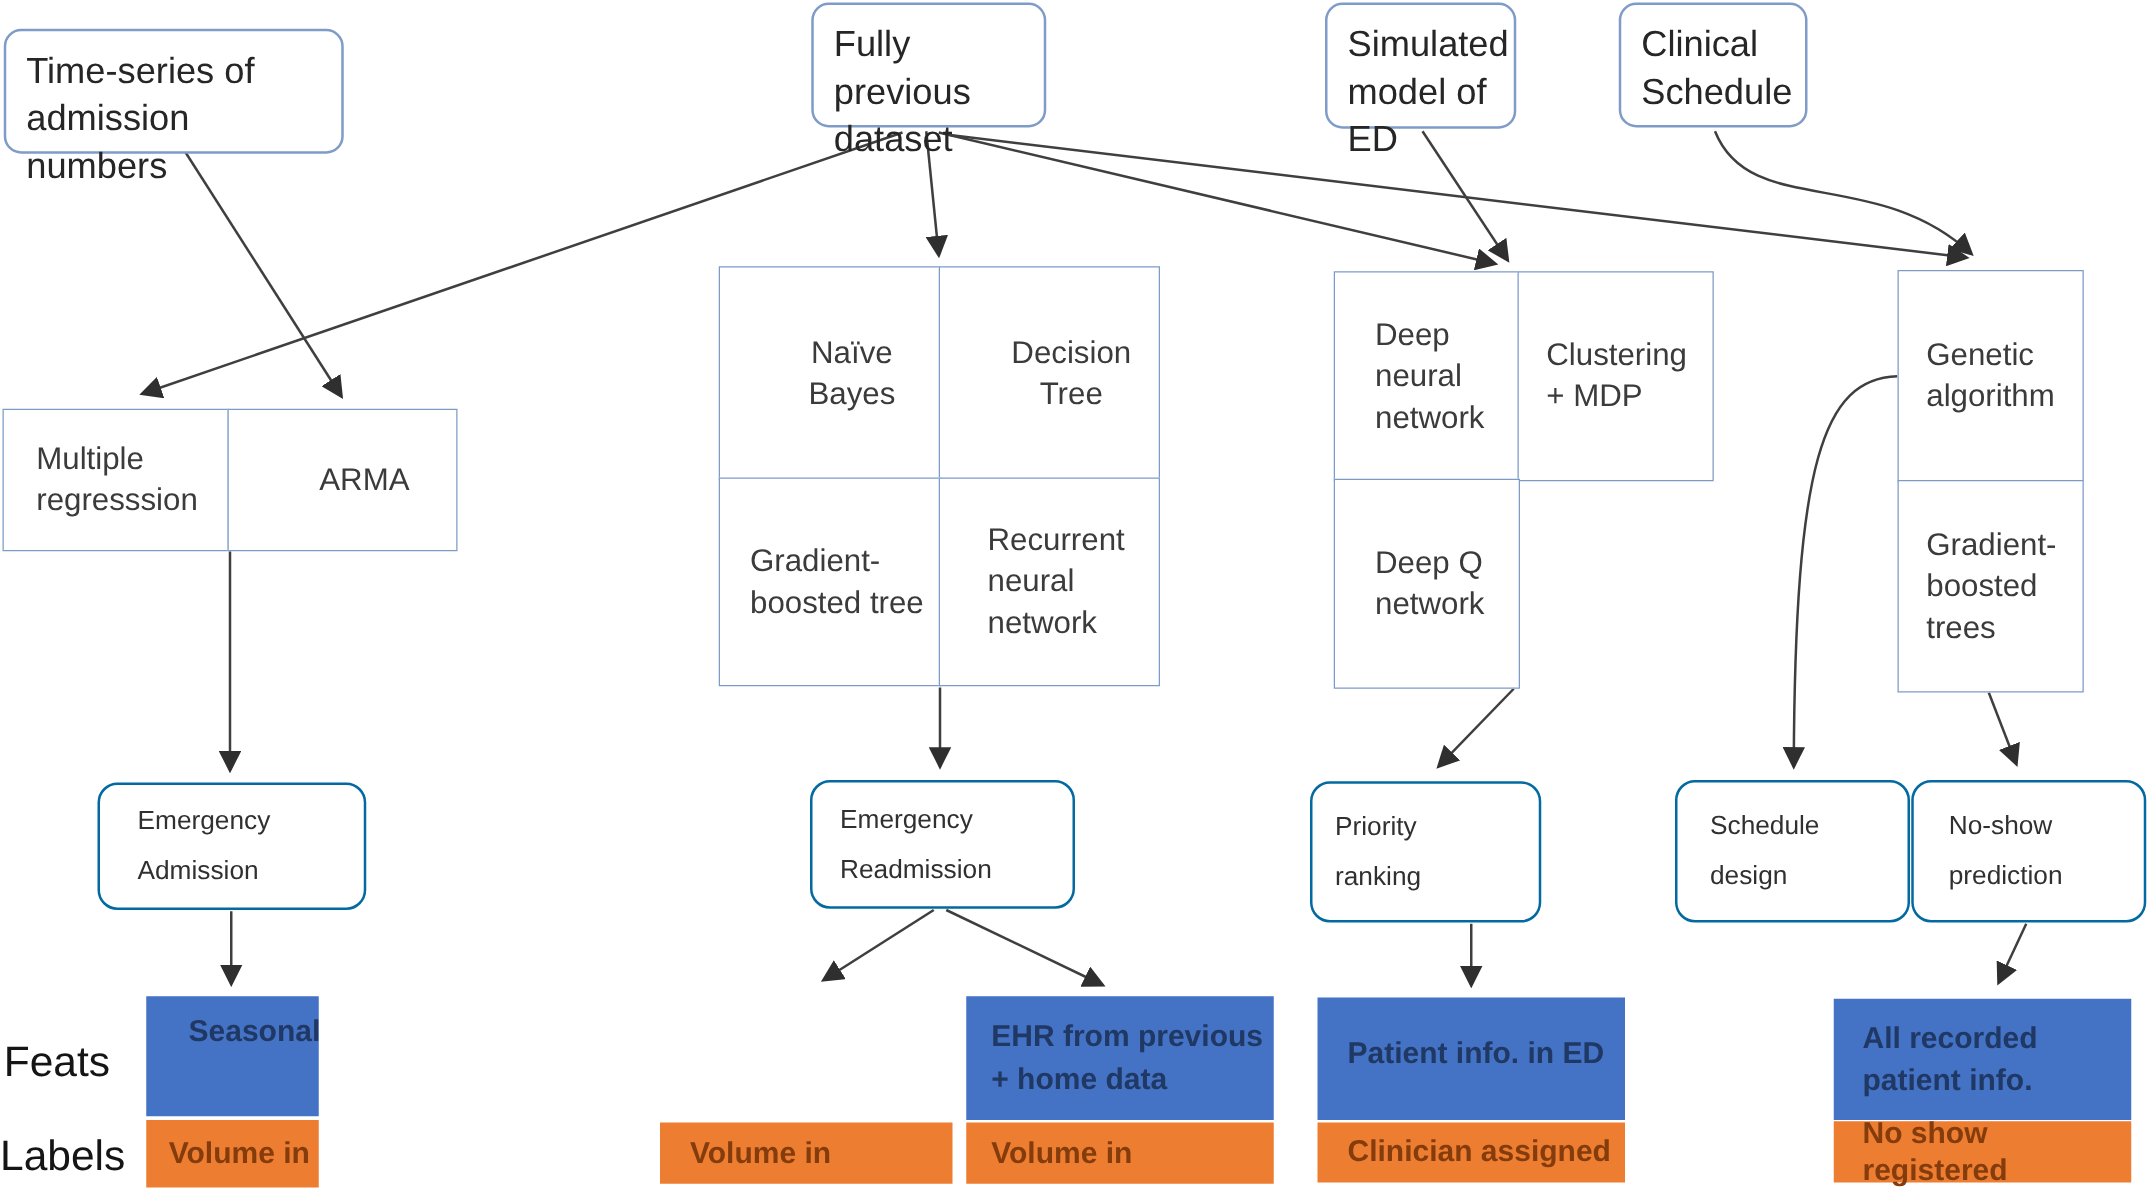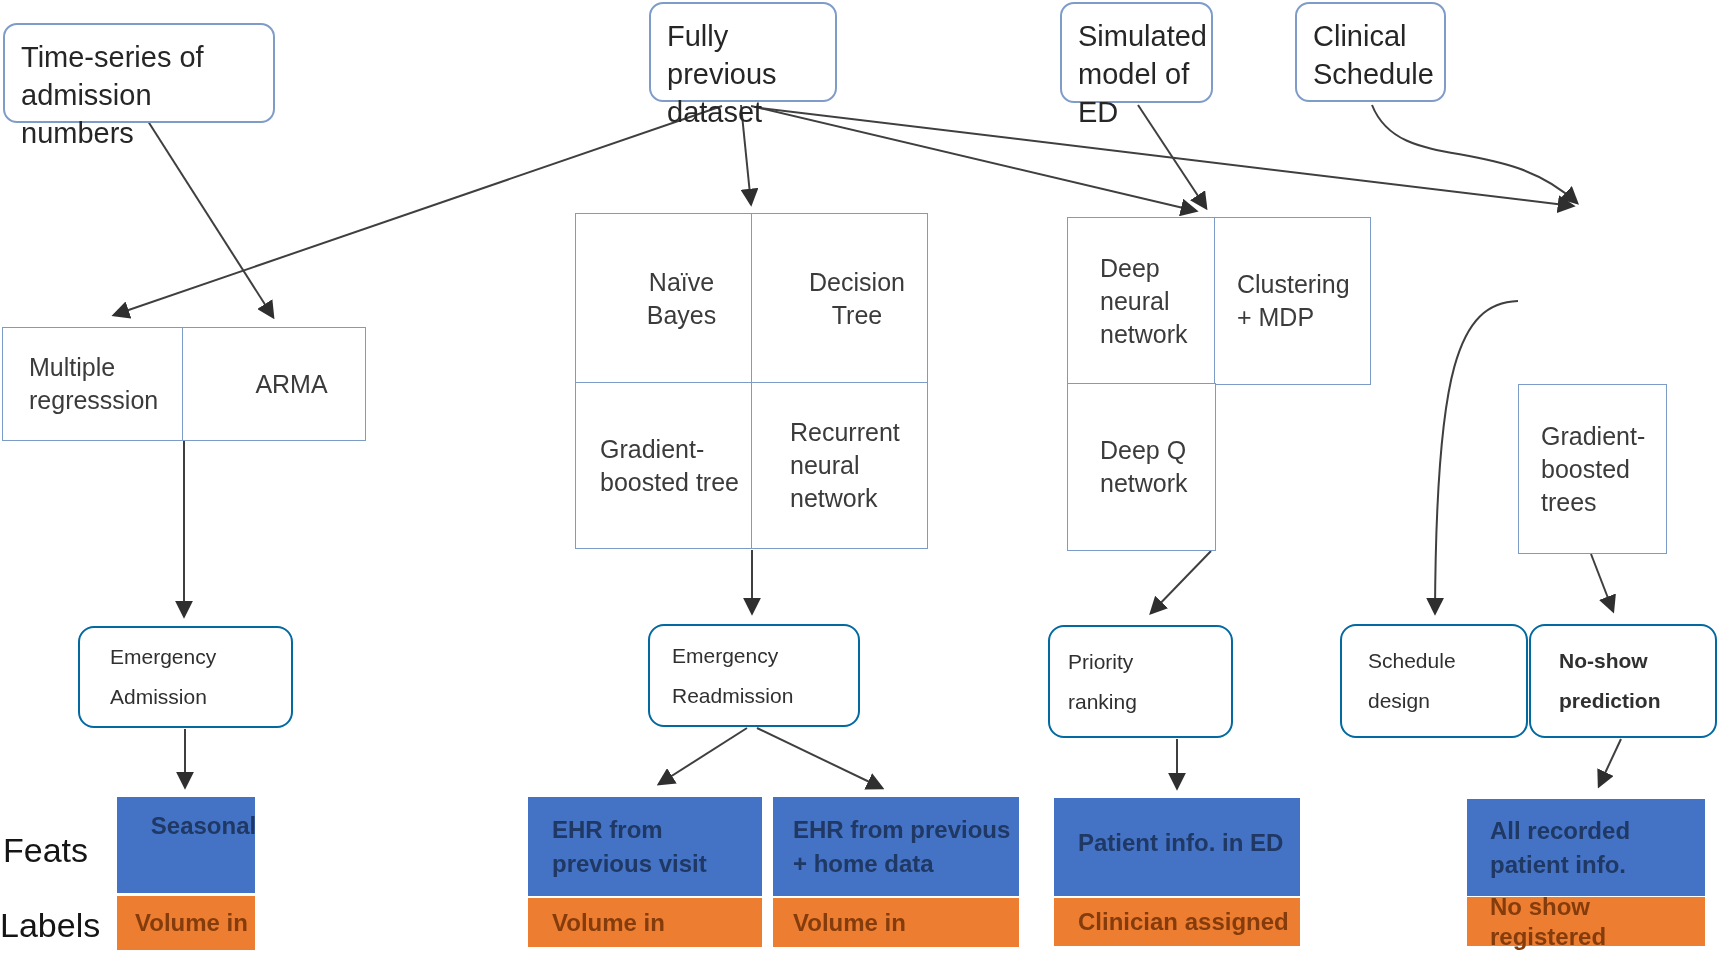--- a/index.html
+++ b/index.html
@@ -97,43 +97,43 @@
 network</div>
 
   <div class="node cell ml" style="left:1067px;top:217px;width:149px;height:168px;padding-left:32px;">Deep
 neural
 network</div>
   <div class="node cell ml" style="left:1214px;top:217px;width:157px;height:168px;padding-left:22px;">Clustering
 + MDP</div>
   <div class="node cell ml" style="left:1067px;top:383px;width:149px;height:168px;padding-left:32px;">Deep Q
 network</div>
 
+  <div class="node cell ml" style="left:1518px;top:216px;width:149px;height:170px;padding-left:22px;">Genetic
+algorithm</div>
   <div class="node cell ml" style="left:1518px;top:384px;width:149px;height:170px;padding-left:22px;">Gradient-
 boosted
 trees</div>
 
   <div class="node out ml" style="left:78px;top:626px;width:215px;height:102px;padding-left:30px;">Emergency
 Admission</div>
   <div class="node out ml" style="left:648px;top:624px;width:212px;height:103px;padding-left:22px;">Emergency
 Readmission</div>
   <div class="node out ml" style="left:1048px;top:625px;width:185px;height:113px;padding-left:18px;">Priority
 ranking</div>
   <div class="node out ml" style="left:1340px;top:624px;width:188px;height:114px;padding-left:26px;">Schedule
 design</div>
-  <div class="node out ml" style="left:1529px;top:624px;width:188px;height:114px;padding-left:28px;font-weight:bold;">No-show
+  <div class="node out ml" style="left:1529px;top:624px;width:188px;height:114px;padding-left:28px;">No-show
 prediction</div>
 
   <div class="rowhdr" style="left:3px;top:831px;">Feats</div>
   <div class="rowhdr" style="left:0px;top:906px;">Labels</div>
 
   <div class="node feat" style="left:117px;top:797px;width:138px;height:96px;align-items:flex-start;justify-content:center;padding-top:12px;">
     <span class="ml">Seasonal</span>
     </div>
-  <div class="node feat ml" style="left:528px;top:797px;width:234px;height:99px;padding-left:24px;">EHR from
-previous visit</div>
   <div class="node feat ml" style="left:773px;top:797px;width:246px;height:99px;padding-left:20px;">EHR from previous
 + home data</div>
   <div class="node feat ml" style="left:1054px;top:798px;width:246px;height:98px;align-items:flex-start;padding-top:28px;padding-left:24px;">Patient info. in ED</div>
   <div class="node feat ml" style="left:1467px;top:799px;width:238px;height:97px;padding-left:23px;">All recorded
 patient info.</div>
 
   <div class="node lab ml" style="left:117px;top:896px;width:138px;height:54px;padding-left:18px;">Volume in</div>
   <div class="node lab ml" style="left:528px;top:898px;width:234px;height:49px;padding-left:24px;">Volume in</div>
   <div class="node lab ml" style="left:773px;top:898px;width:246px;height:49px;padding-left:20px;">Volume in</div>
   <div class="node lab ml" style="left:1054px;top:898px;width:246px;height:48px;padding-left:24px;">Clinician assigned</div>

